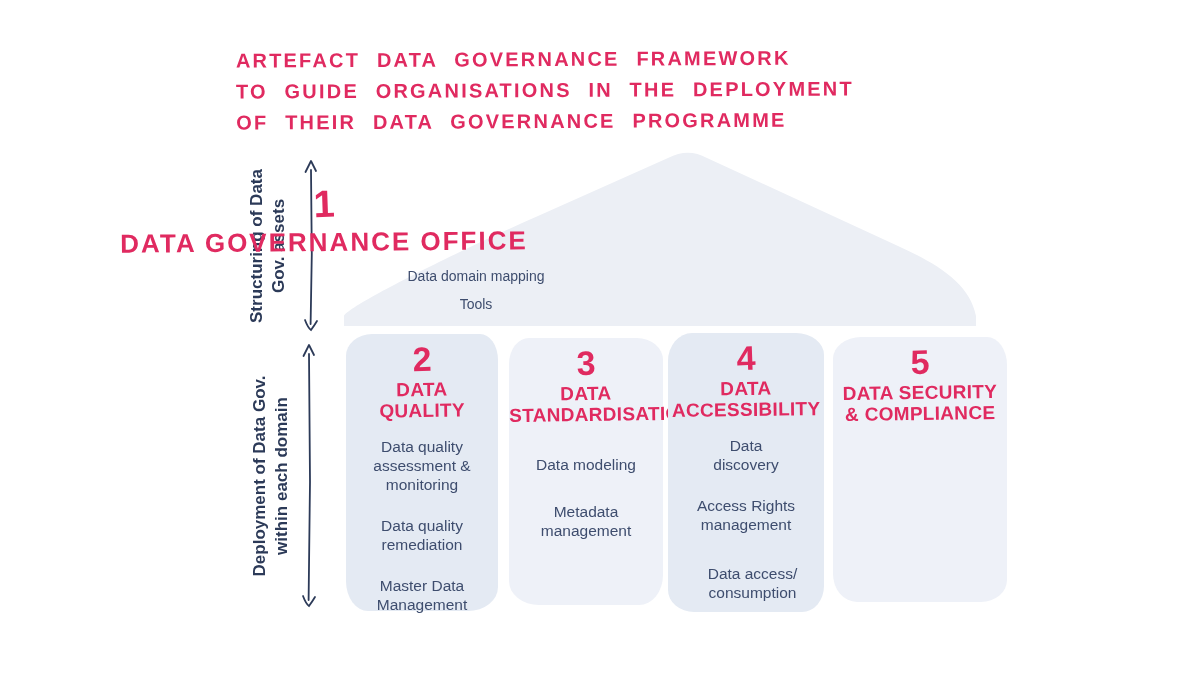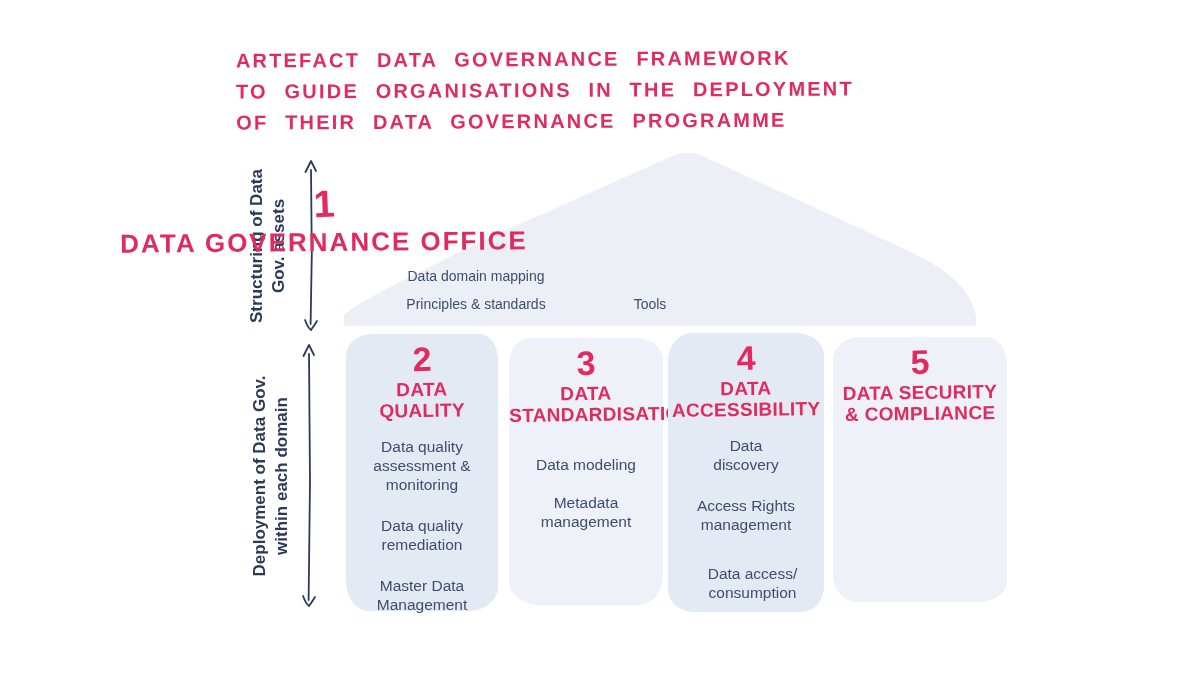--- a/index.html
+++ b/index.html
@@ -108,21 +108,20 @@
   <path d="M 8 180 L 8 170 C 12 160 120 106 202 70 L 332 12
            C 346 5 358 5 371 12 L 562 100
            C 602 118 634 138 640 170 L 640 180 Z" fill="#eceff5"></path>
 </svg>
 <div class="abs roof-number">1</div>
 <div class="abs roof-title">DATA GOVERNANCE OFFICE</div>
 <div class="abs roof-row roof-row-1">
   <div class="roof-cell">Data domain mapping</div>
 </div>
 <div class="abs roof-row roof-row-2">
-  <div class="roof-cell">Principles &amp; standards</div>
   <div class="roof-cell">Tools</div>
 </div>
 
 <div class="abs pillar pillar-2 pillar-dark">
   <div class="pillar-number">2</div>
   <div class="pillar-title">DATA
 QUALITY</div>
   <div class="pillar-items">
     <div class="pillar-item">Data quality
 assessment &amp;
@@ -131,21 +130,21 @@
 remediation</div>
     <div class="pillar-item">Master Data
 Management</div>
   </div>
 </div>
 
 <div class="abs pillar pillar-3 pillar-light">
   <div class="pillar-number">3</div>
   <div class="pillar-title">DATA
 STANDARDISATION</div>
-  <div class="pillar-items" style="margin-top:30px;gap:19px;">
+  <div class="pillar-items" style="margin-top:30px;gap:28px;">
     <div class="pillar-item">Data modeling</div>
     <div class="pillar-item">Metadata
 management</div>
   </div>
 </div>
 
 <div class="abs pillar pillar-4 pillar-dark">
   <div class="pillar-number">4</div>
   <div class="pillar-title">DATA
 ACCESSIBILITY</div>

